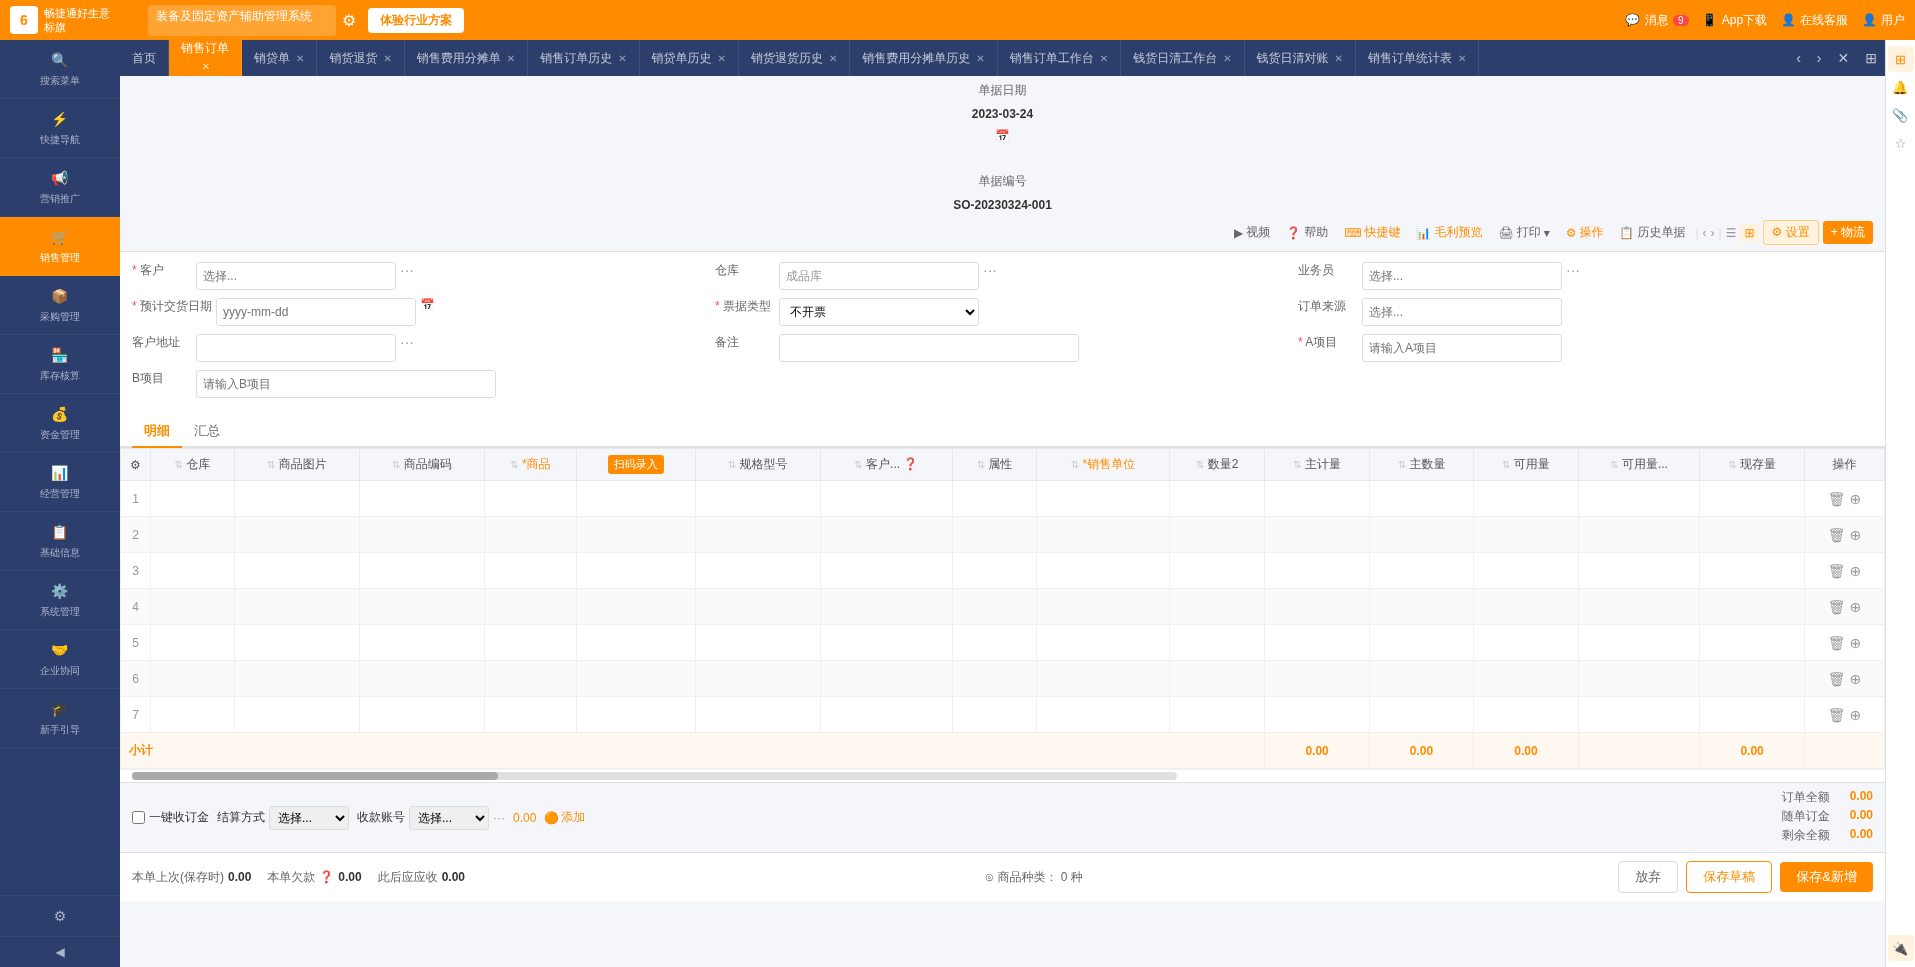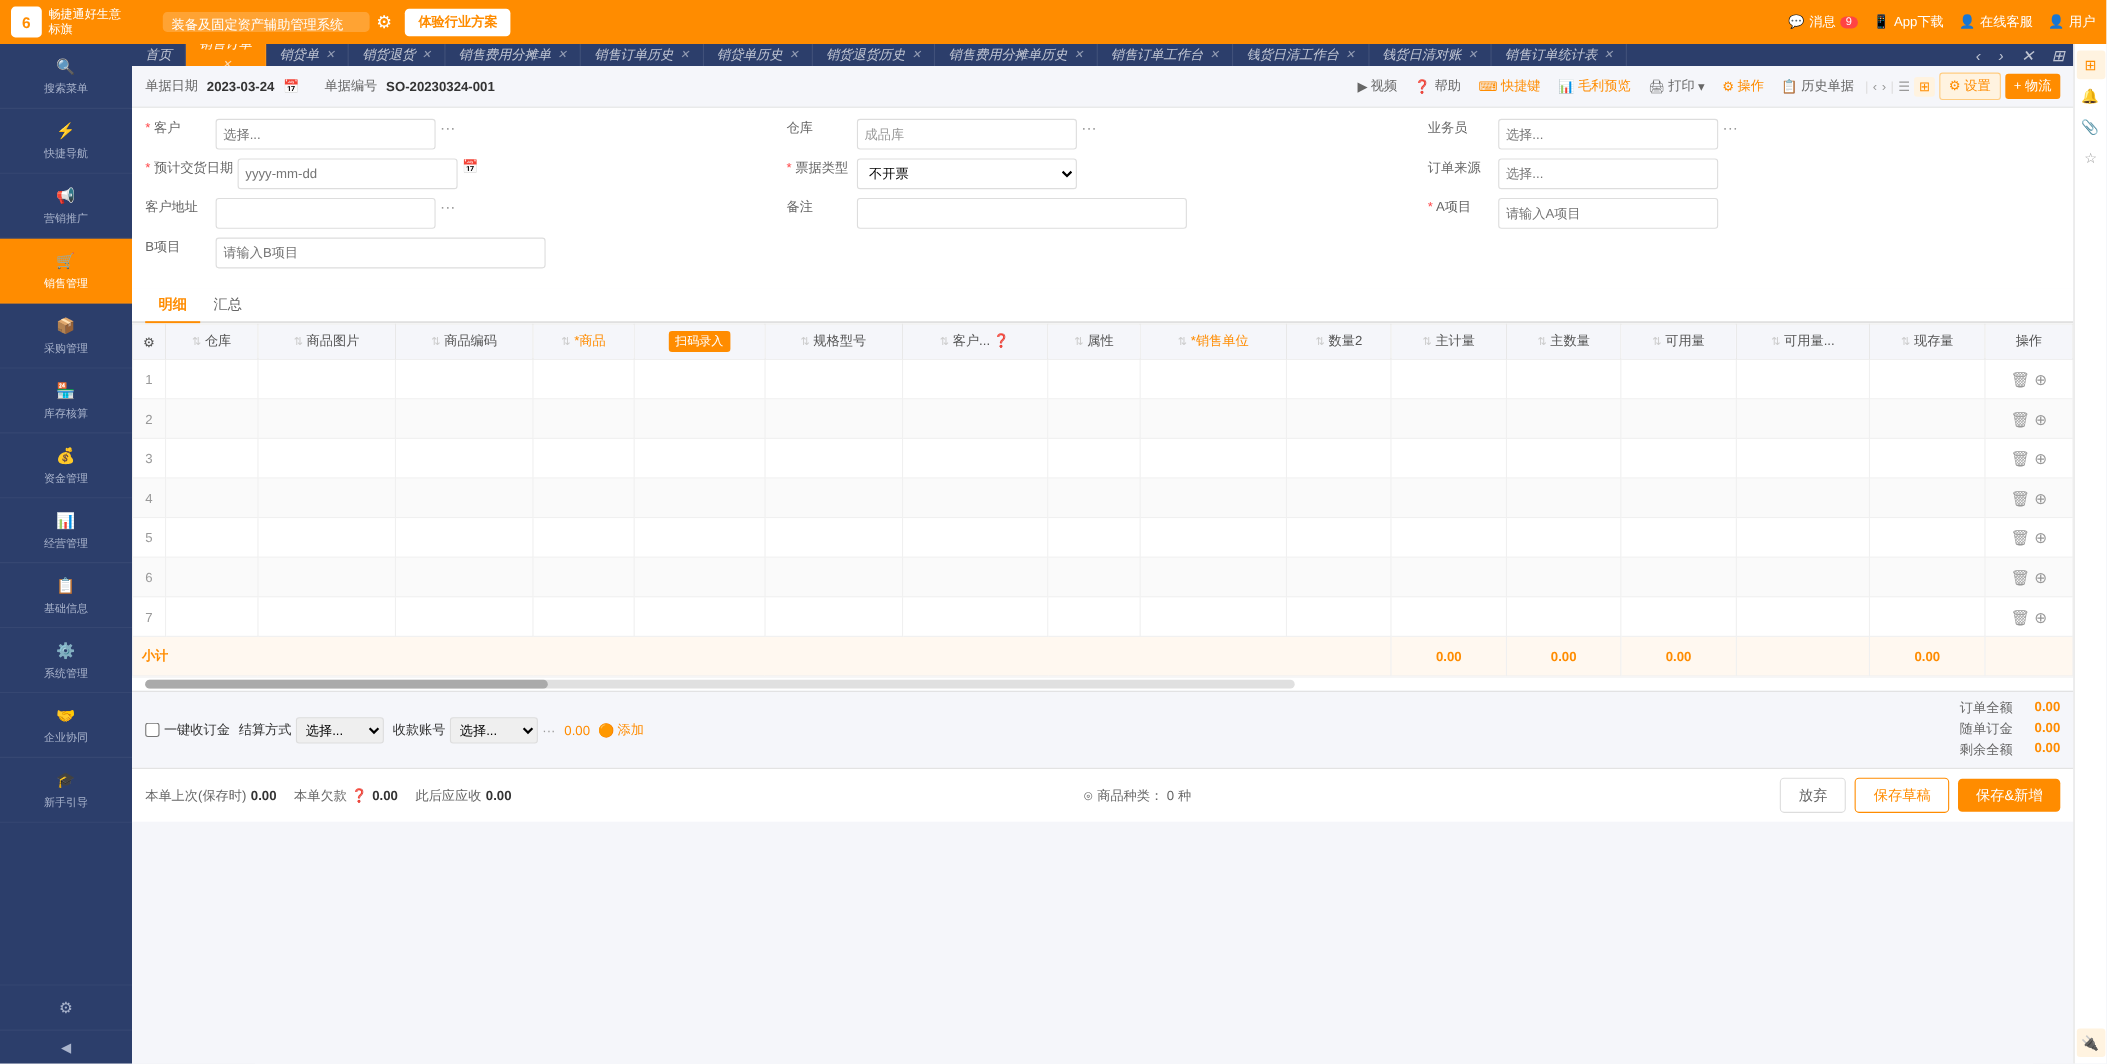--- a/index.html
+++ b/index.html
@@ -30,21 +30,21 @@
       justify-content: center;
       color: #ff8c00;
       font-weight: bold;
       font-size: 14px;
     }
     .logo-text { font-size: 11px; line-height: 1.3; }
     .system-selector {
       background: rgba(255,255,255,0.2);
       border: none;
       color: white;
-      padding: 4px 24px 0 8px;
+      padding: 4px 24px 13px 8px;
       border-radius: 4px;
       font-size: 12px;
       cursor: pointer;
       appearance: none;
       margin-left: 10px;
     }
     .header-btn {
       background: #ff8c00;
       border: 1px solid rgba(255,255,255,0.5);
       color: white;
@@ -141,24 +141,23 @@
       flex-direction: column;
       overflow: hidden;
       background: #f5f6fa;
     }
 
     
     .tab-bar {
       background: #2c3e6b;
       display: flex;
       align-items: center;
-      height: 20px;
+      height: 36px;
       overflow: hidden;
       flex-shrink: 0;
-      font-style: italic;
     }
     .tab-item {
       padding: 0 12px;
       height: 36px;
       display: flex;
       align-items: center;
       color: rgba(255,255,255,0.7);
       cursor: pointer;
       white-space: nowrap;
       font-size: 12px;
@@ -184,20 +183,21 @@
 
     
     .toolbar-row {
       background: #f5f6fa;
       padding: 6px 12px;
       display: flex;
       align-items: center;
       gap: 8px;
       border-bottom: 1px solid #e0e0e0;
       flex-shrink: 0;
+      flex-direction: column;
     }
     .toolbar-label { color: #666; font-size: 12px; }
     .toolbar-value { color: #333; font-size: 12px; font-weight: bold; }
     .toolbar-btn {
       background: none;
       border: none;
       color: #666;
       font-size: 12px;
       cursor: pointer;
       display: flex;

